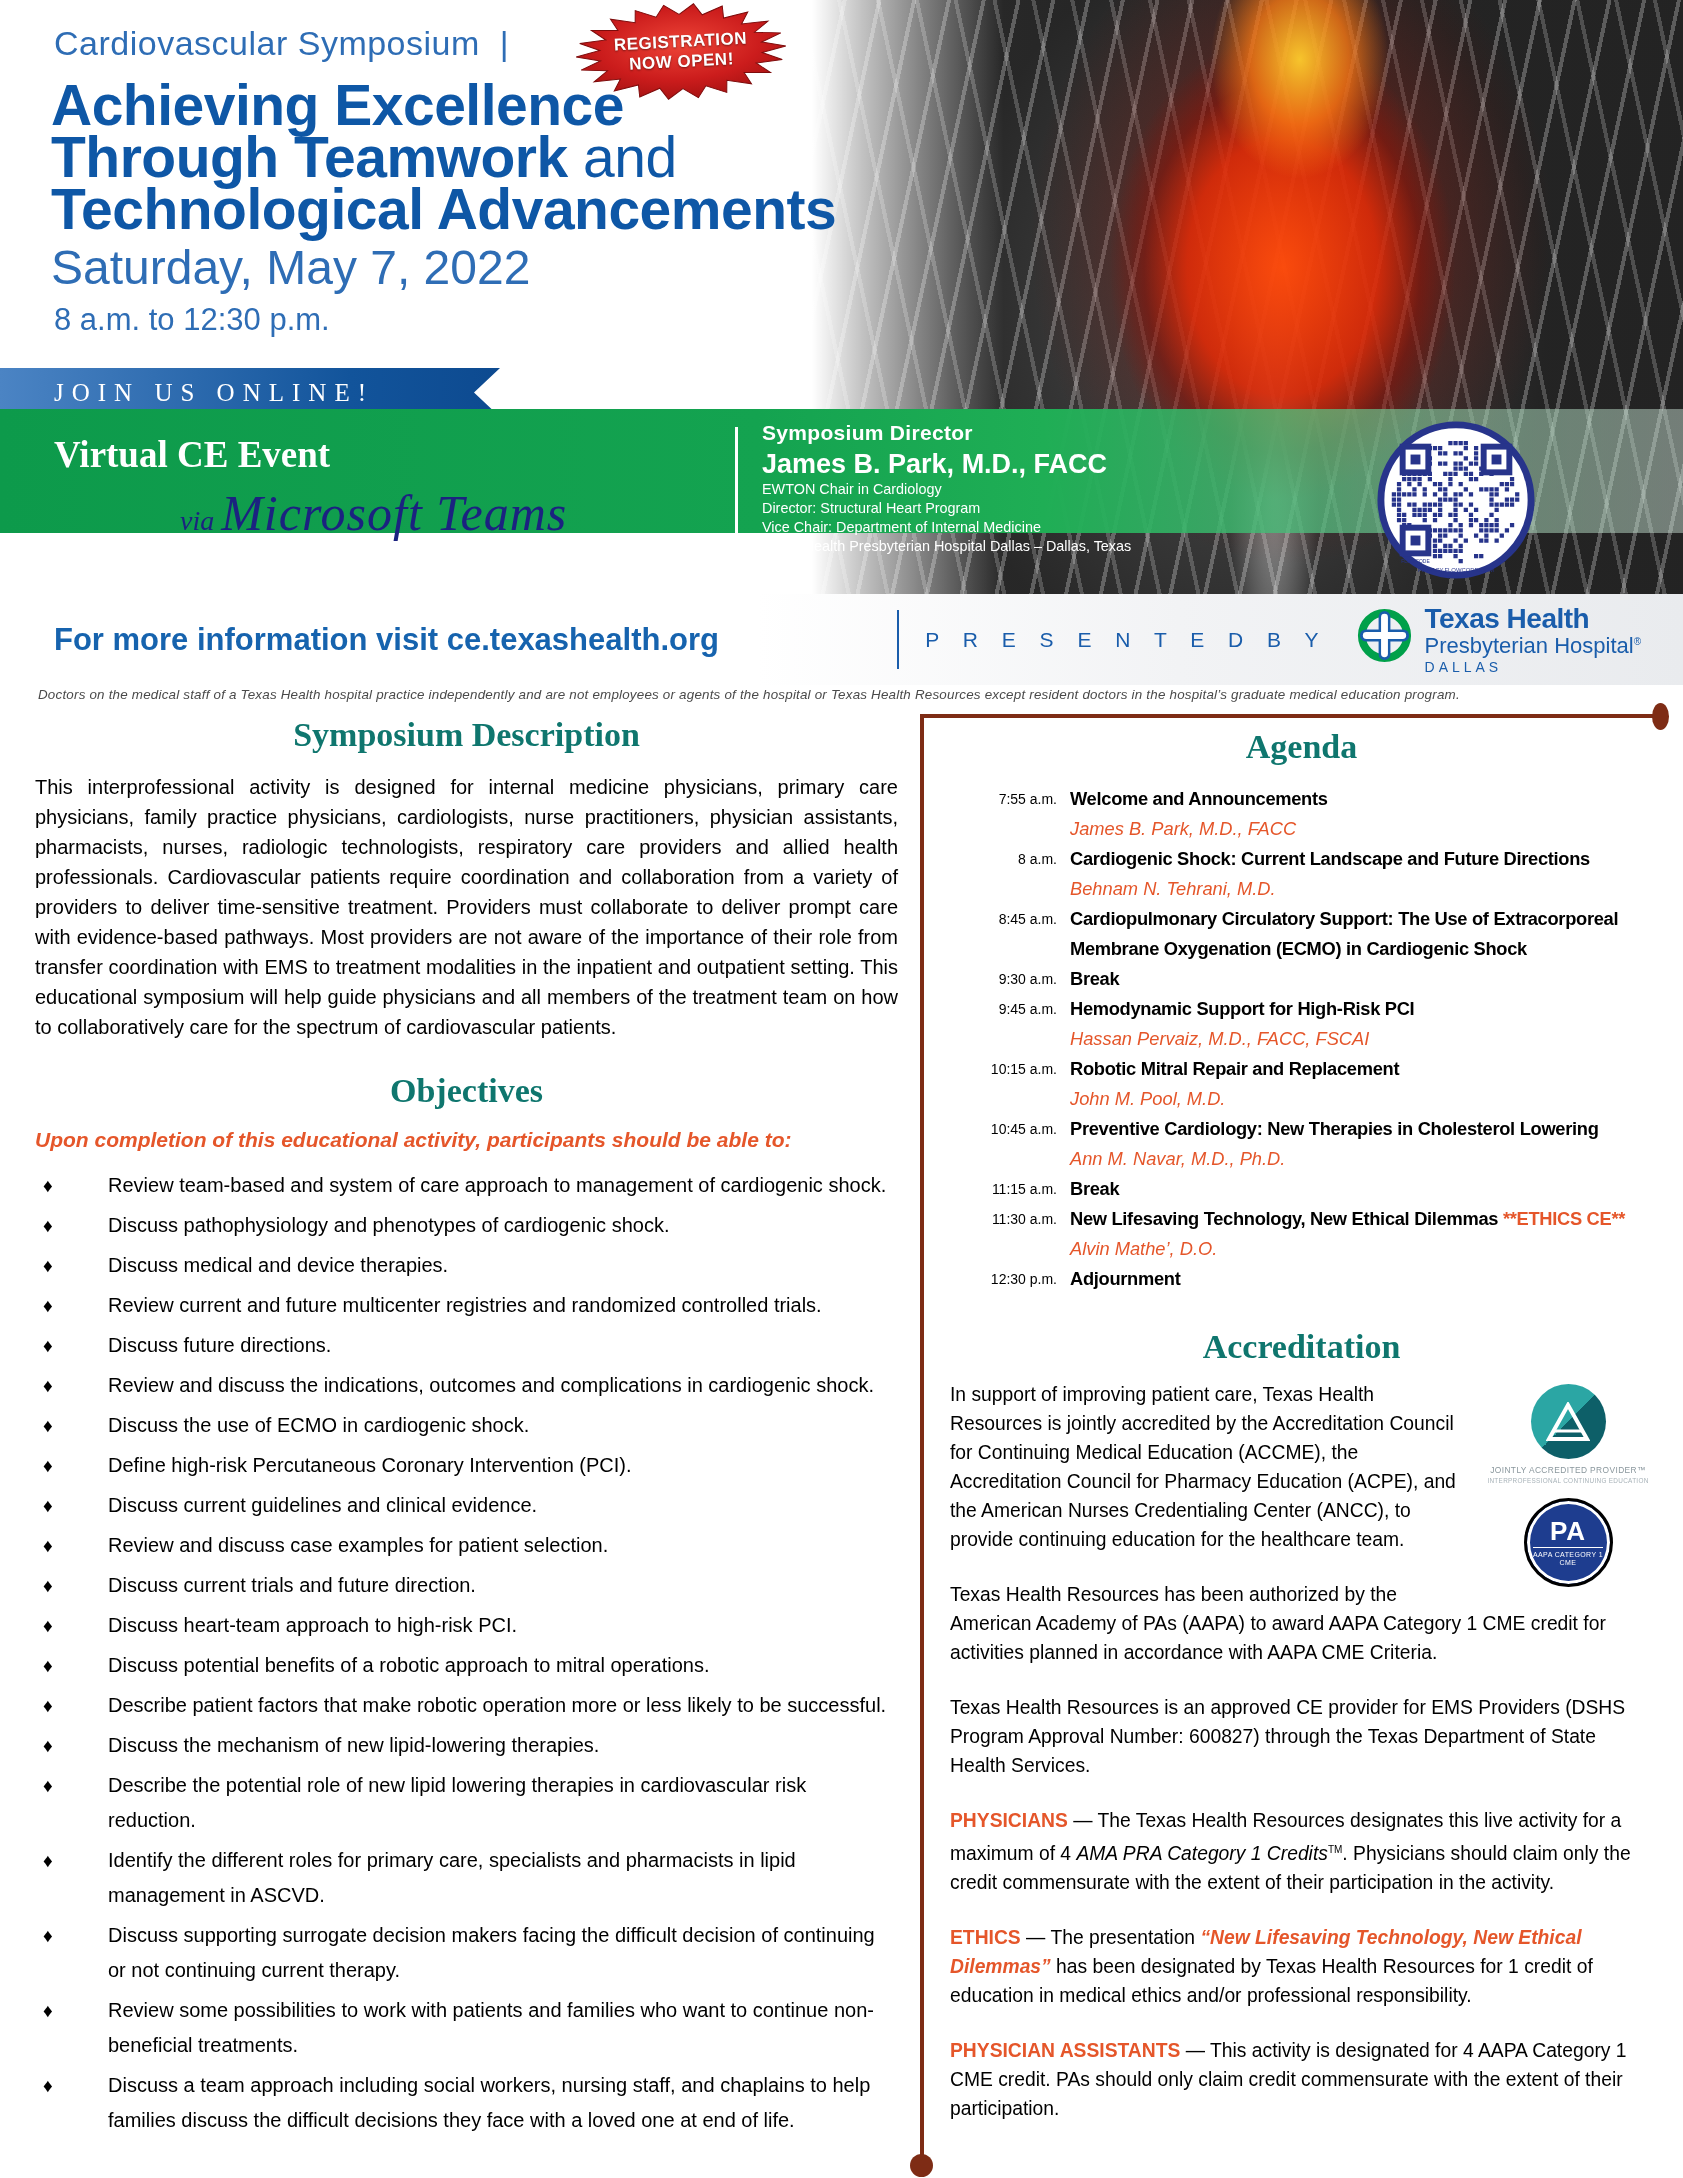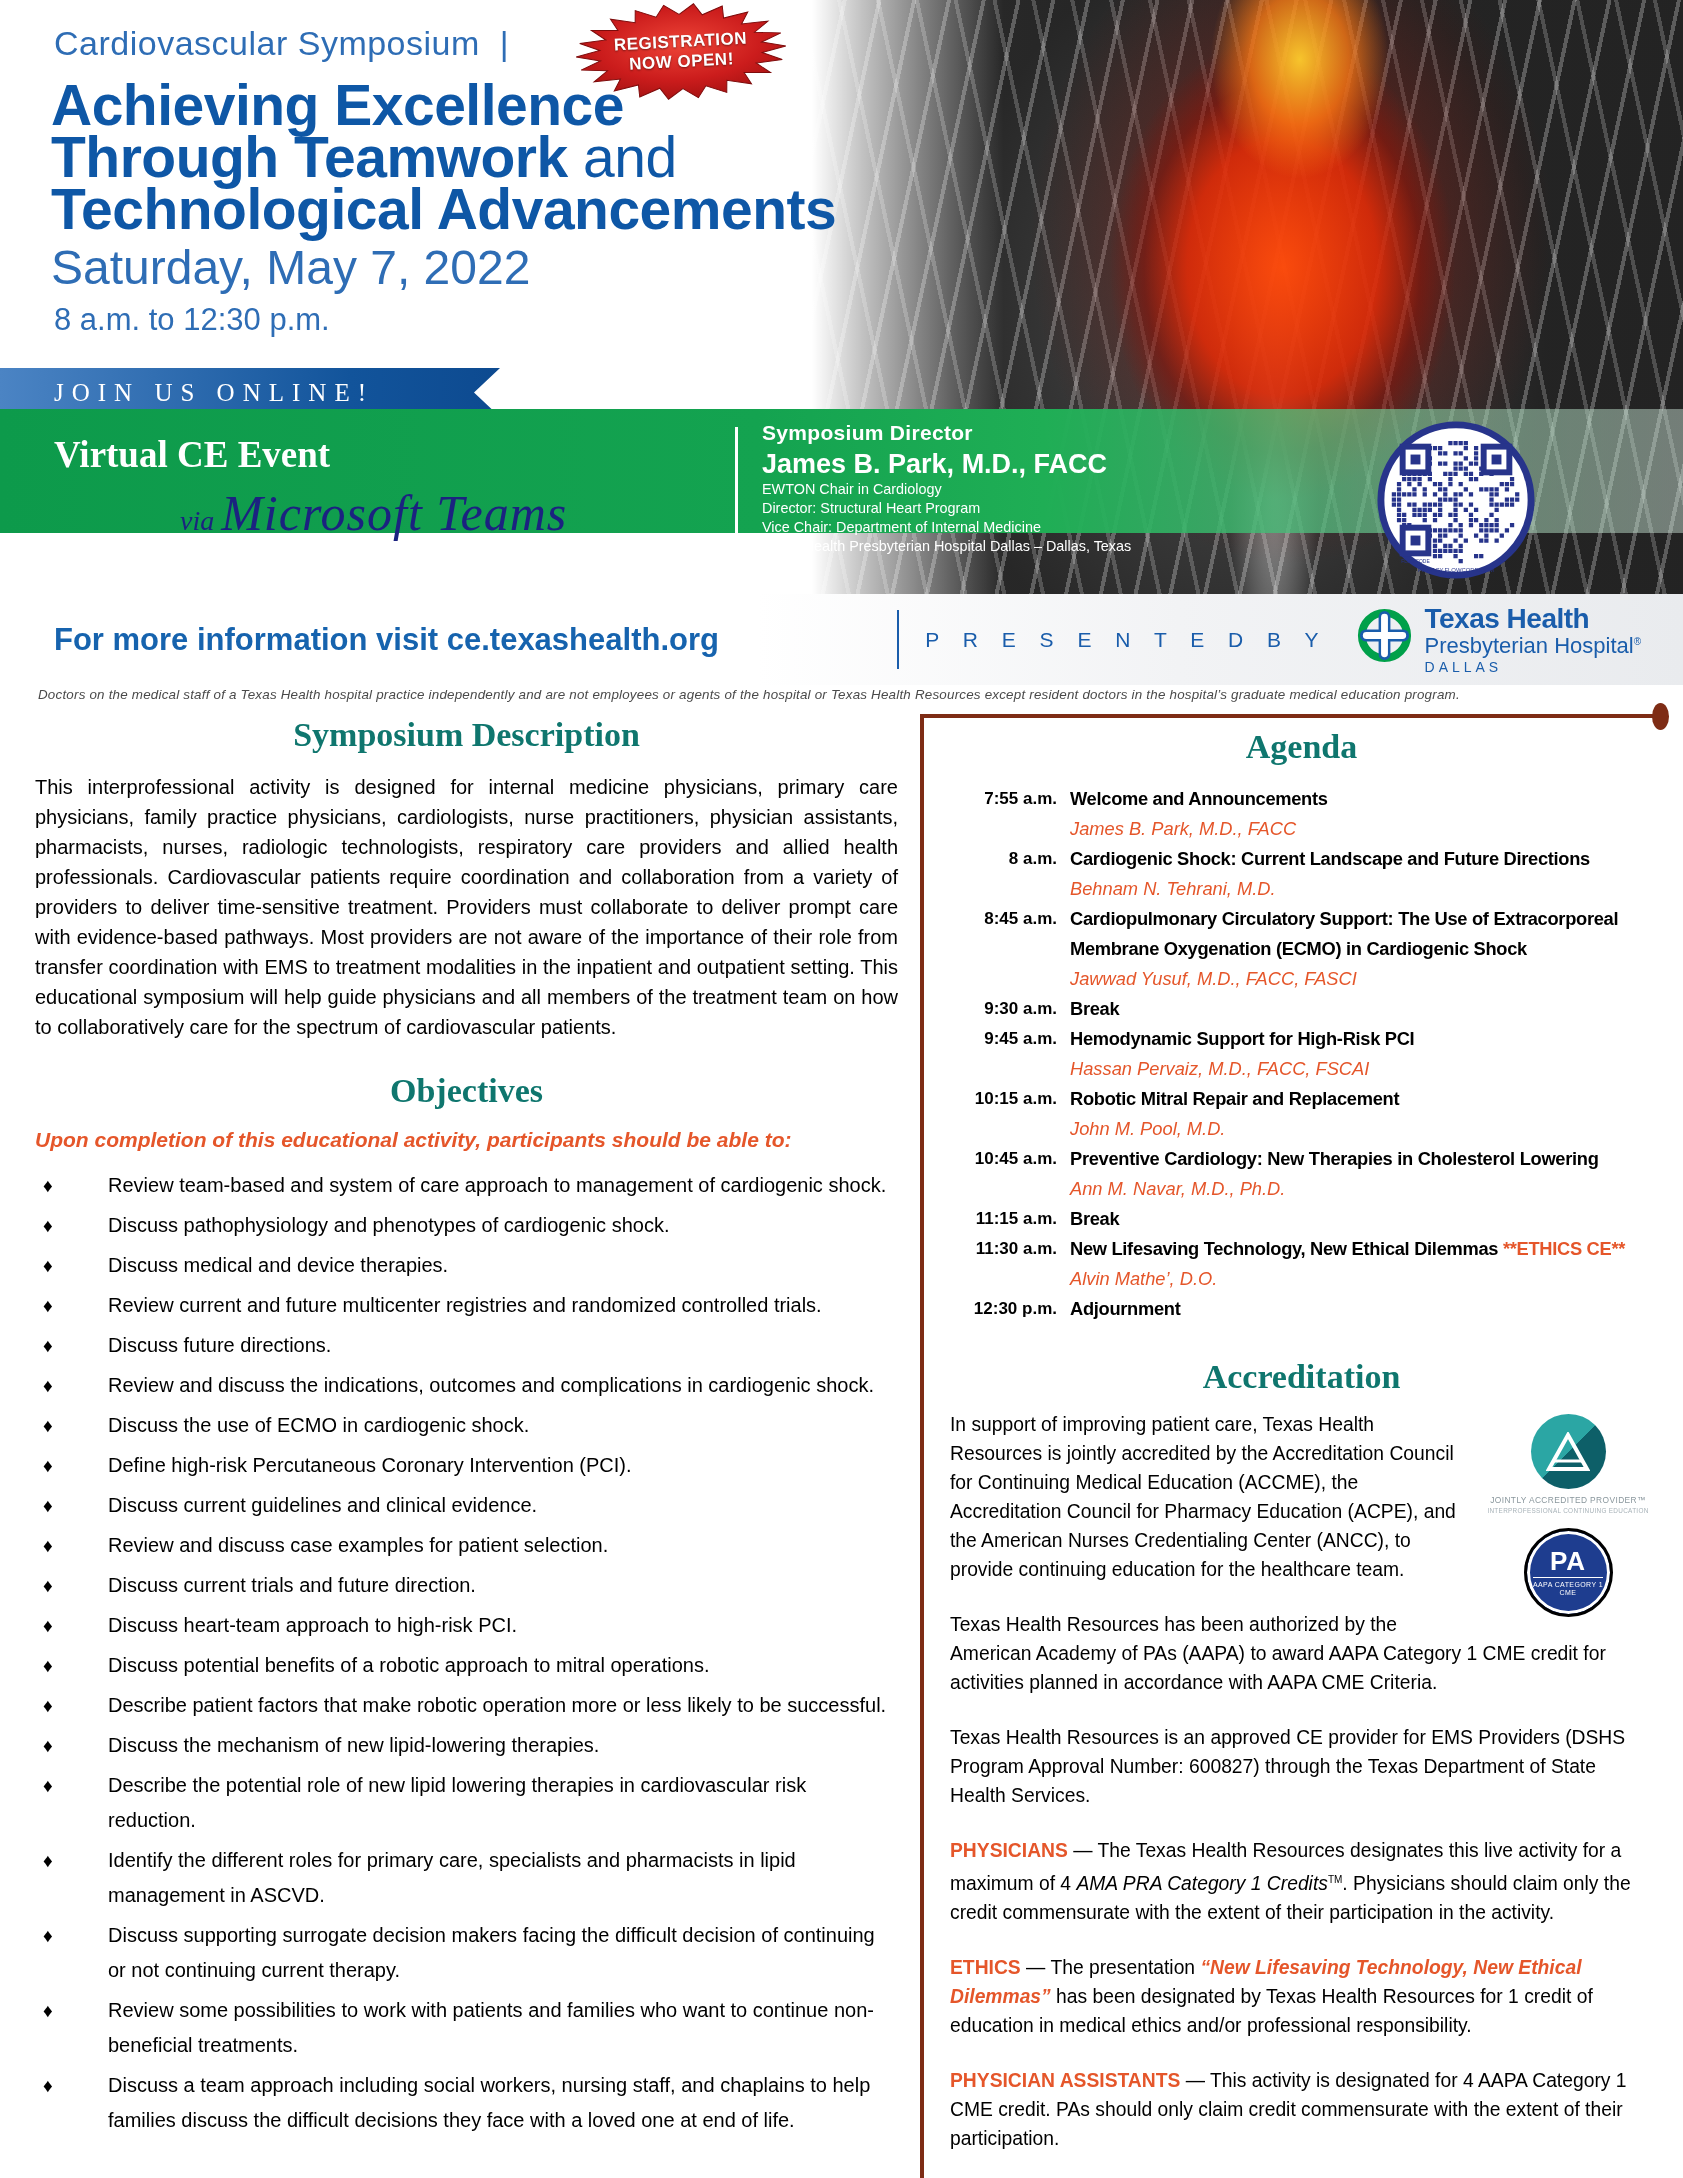--- a/index.html
+++ b/index.html
@@ -86,21 +86,21 @@
   ul.obj .bullet{flex:none;width:65px;padding-left:8px;font-size:19px;color:#000;}
   ul.obj .obj-text{flex:1;}
 
   .right-wrap{flex:1;margin-left:22px;border-left:4px solid #7e2c15;border-top:4px solid #7e2c15;
     position:relative;padding:6px 12px 20px 26px;min-height:1411px;}
   .right-wrap::before{content:"";position:absolute;top:-15px;right:-4px;width:17px;height:27px;
     background:#7e2c15;border-radius:50%;}
   .right-wrap::after{content:"";position:absolute;bottom:-8px;left:-14px;width:23px;height:23px;
     background:#7e2c15;border-radius:50%;}
   .agenda-row{display:flex;margin-bottom:0;}
-  .agenda-time{flex:none;width:107px;text-align:right;font-weight:bold;font-size:17px;
+  .agenda-time{flex:none;width:107px;text-align:right;font-weight:normal;font-size:14px;
     line-height:30px;padding-right:13px;}
   .agenda-body{flex:1;}
   .agenda-title{font-weight:bold;font-size:18.3px;line-height:30px;letter-spacing:-0.3px;}
   .agenda-title .tag{color:#e5562a;}
   .agenda-speaker{color:#e5562a;font-style:italic;font-size:18.3px;line-height:30px;}
 
   .accr p{font-size:19.3px;line-height:29px;margin:0 0 26px;color:#000;}
   .accr .lbl{color:#e5562a;font-weight:bold;}
   .accr .quote{color:#e5562a;font-weight:bold;font-style:italic;}
   .accr sup{font-size:10px;}
@@ -332,21 +332,20 @@
           <div class="agenda-time">8 a.m.</div>
           <div class="agenda-body">
               <div class="agenda-title"><span>Cardiogenic Shock: Current Landscape and Future Directions</span></div>
               <div class="agenda-speaker">Behnam N. Tehrani, M.D.</div>
             </div>
         </div>
         <div class="agenda-row">
           <div class="agenda-time">8:45 a.m.</div>
           <div class="agenda-body">
               <div class="agenda-title"><span>Cardiopulmonary Circulatory Support: The Use of Extracorporeal Membrane Oxygenation (ECMO) in Cardiogenic Shock</span></div>
-              <div class="agenda-speaker">Jawwad Yusuf, M.D., FACC, FASCI</div>
             </div>
         </div>
         <div class="agenda-row">
           <div class="agenda-time">9:30 a.m.</div>
           <div class="agenda-body">
               <div class="agenda-title"><span>Break</span></div>
             </div>
         </div>
         <div class="agenda-row">
           <div class="agenda-time">9:45 a.m.</div>

